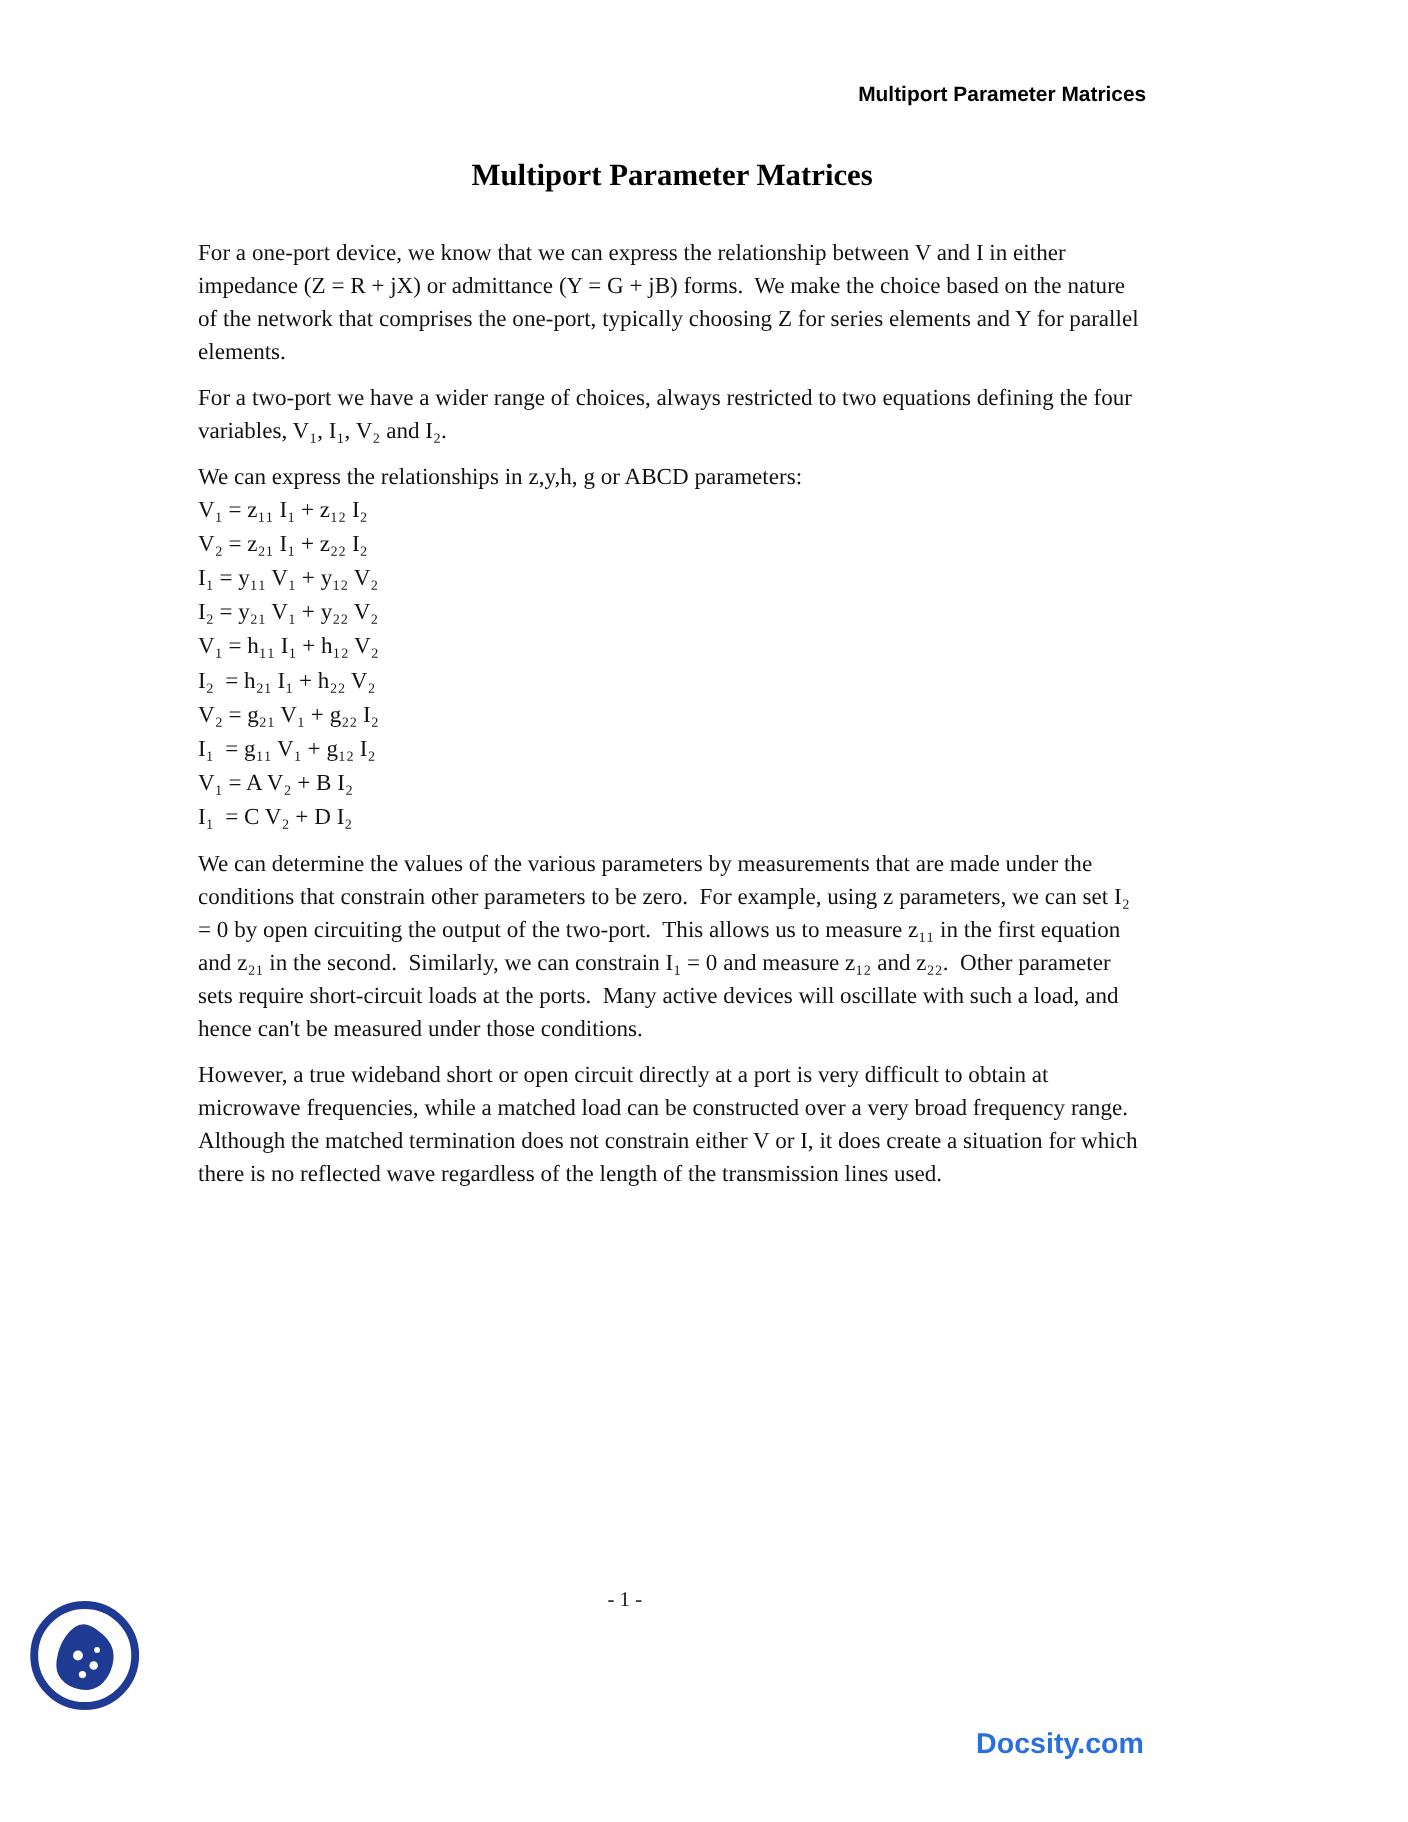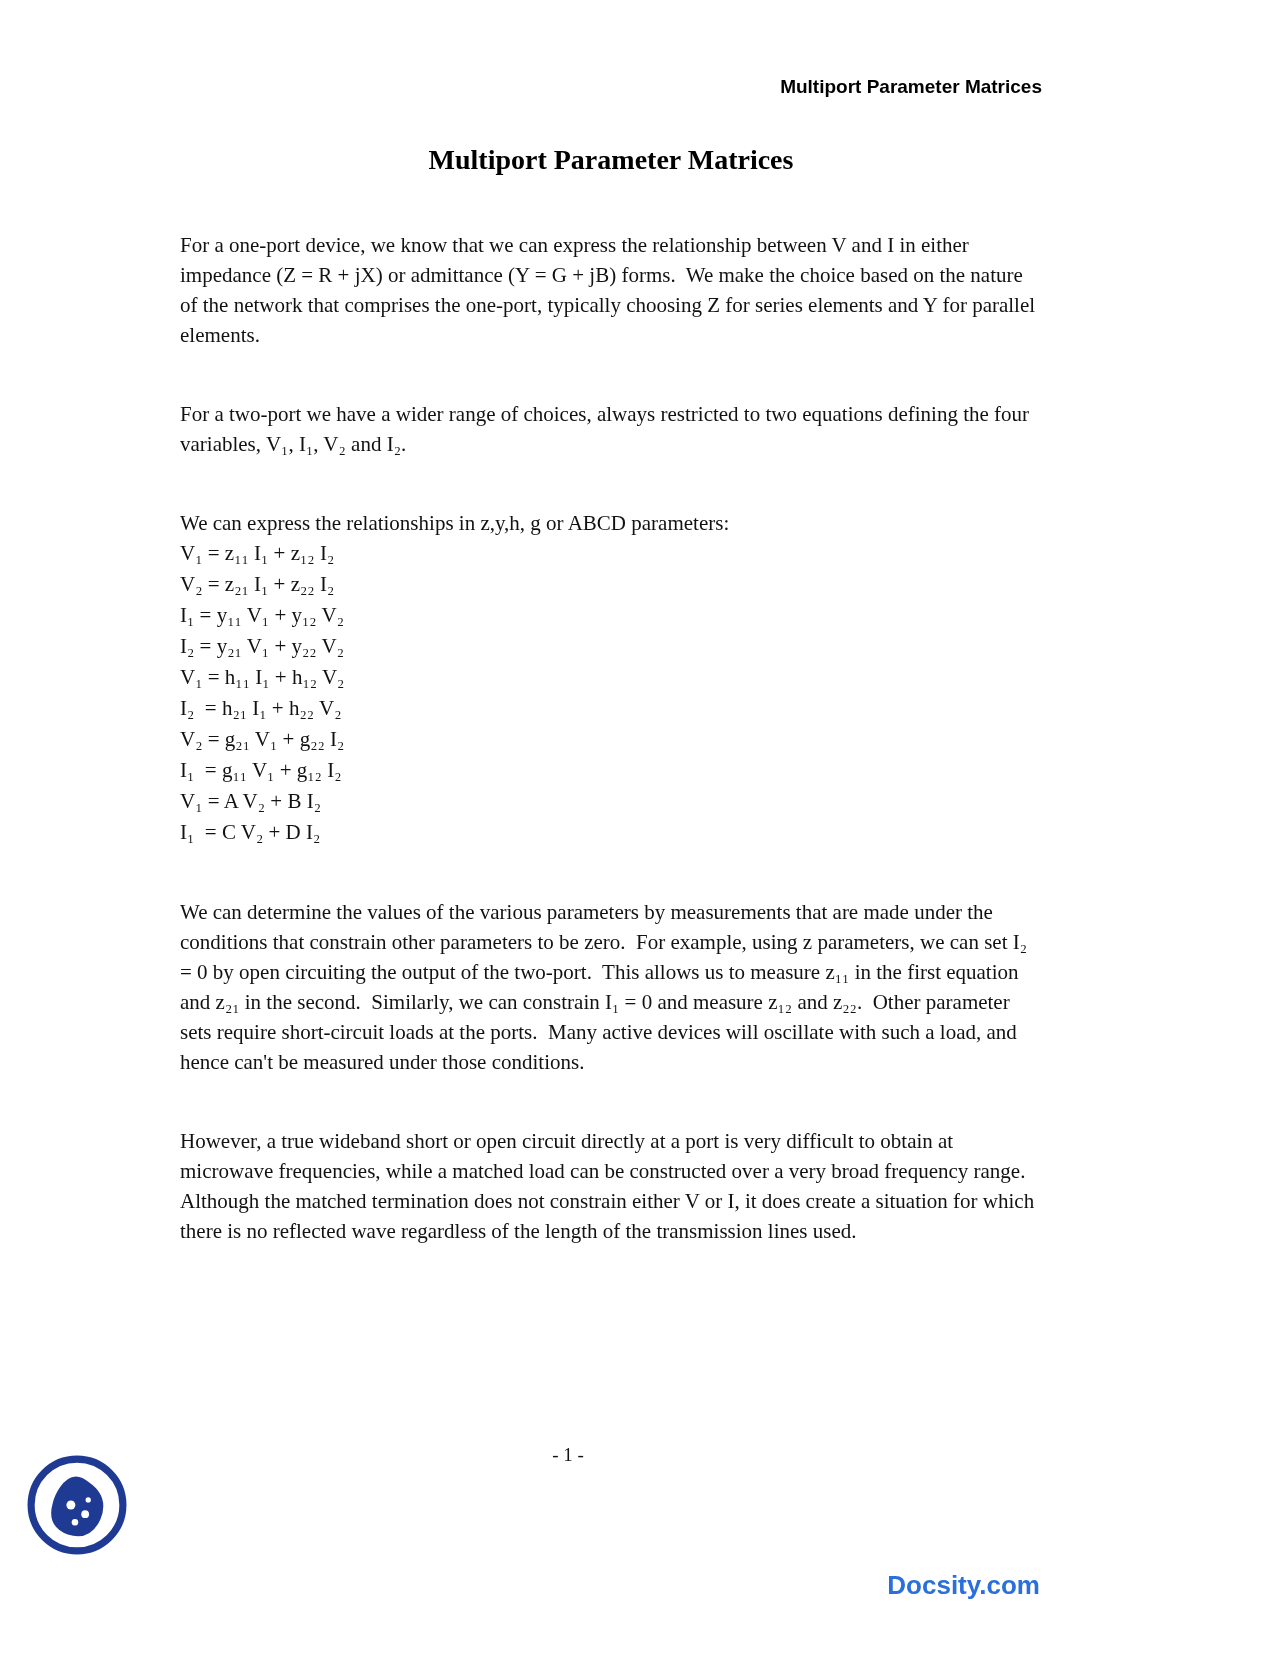--- a/index.html
+++ b/index.html
@@ -32,26 +32,26 @@
     color: #000000;
   }
   .doc-title {
     margin-top: 46px;
     text-align: center;
     font-weight: bold;
     font-size: 28px;
     color: #000000;
   }
   .para {
-    margin-top: 49px;
+    margin-top: 12px;
     font-size: 21px;
     line-height: 30px;
     white-space: pre-wrap;
   }
-  .para.first { margin-top: 54px; }
+  .para.first { margin-top: 38px; }
   .eq-group {
     font-size: 21px;
     line-height: 31px;
   }
   .eq-line { white-space: pre-wrap; }
   .footer-page {
     position: absolute;
     top: 1444px;
     left: 0;
     width: 100%;

